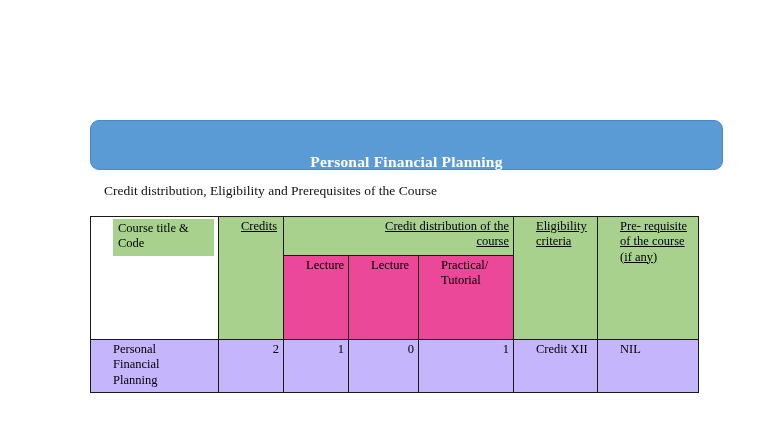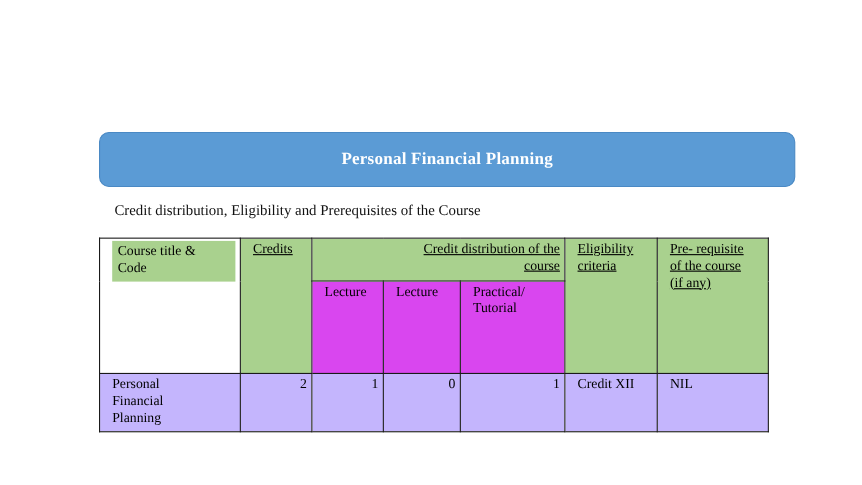--- a/index.html
+++ b/index.html
@@ -20,21 +20,21 @@
     position: absolute;
     left: 90px;
     top: 120px;
     width: 633px;
     height: 50px;
     box-sizing: border-box;
     background: #5b9bd5;
     border: 1px solid #4a89c4;
     border-radius: 9px;
     display: flex;
-    align-items: center;
+    align-items: flex-end;
     justify-content: center;
   }
   .banner-title {
     color: #ffffff;
     font-size: 15.5px;
     font-weight: bold;
     letter-spacing: 0.2px;
     line-height: 1;
   }
 
@@ -55,26 +55,26 @@
     top: 216px;
     width: 608px;
     border-collapse: collapse;
     table-layout: fixed;
     font-size: 12.5px;
     color: #000000;
   }
   .credit-table td {
     border: 1px solid #1a1a1a;
     vertical-align: top;
-    padding: 2px 4px 2px 11px;
+    padding: 2px 4px 2px 22px;
     line-height: 1.22;
     overflow: hidden;
   }
   .green  { background: #a9d18e; text-decoration: underline; }
-  .cream  { background: #d946ef; margin-left: 24px; }
+  .cream  { background: #ec4899; margin-left: 24px; }
   .white  { background: #c4b5fd; }
   .ctr    { text-align: right; }
 
   
   .c-title { width: 128px; }
   .c-cred  { width: 65px;  }
   .c-lec   { width: 65px;  }
   .c-tut   { width: 70px;  }
   .c-prac  { width: 95px;  }
   .c-elig  { width: 84px;  }

